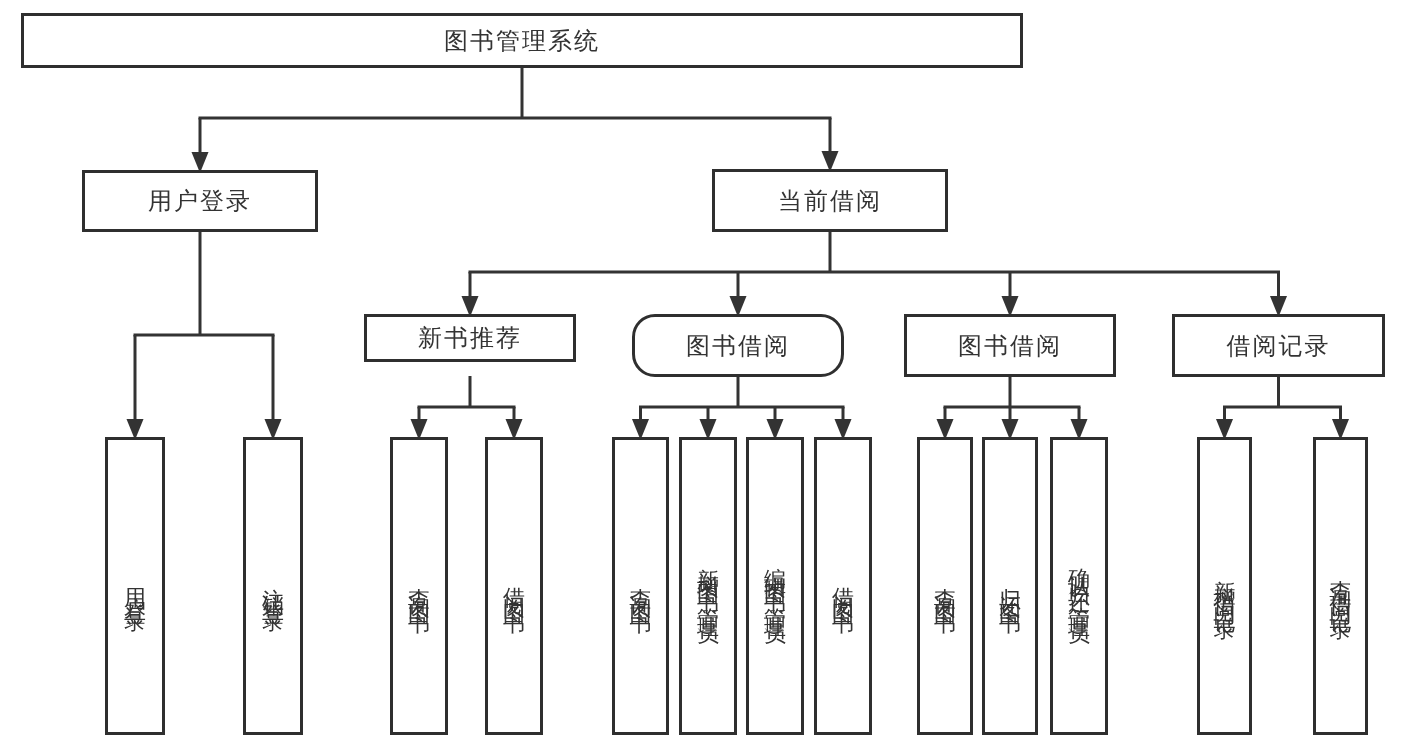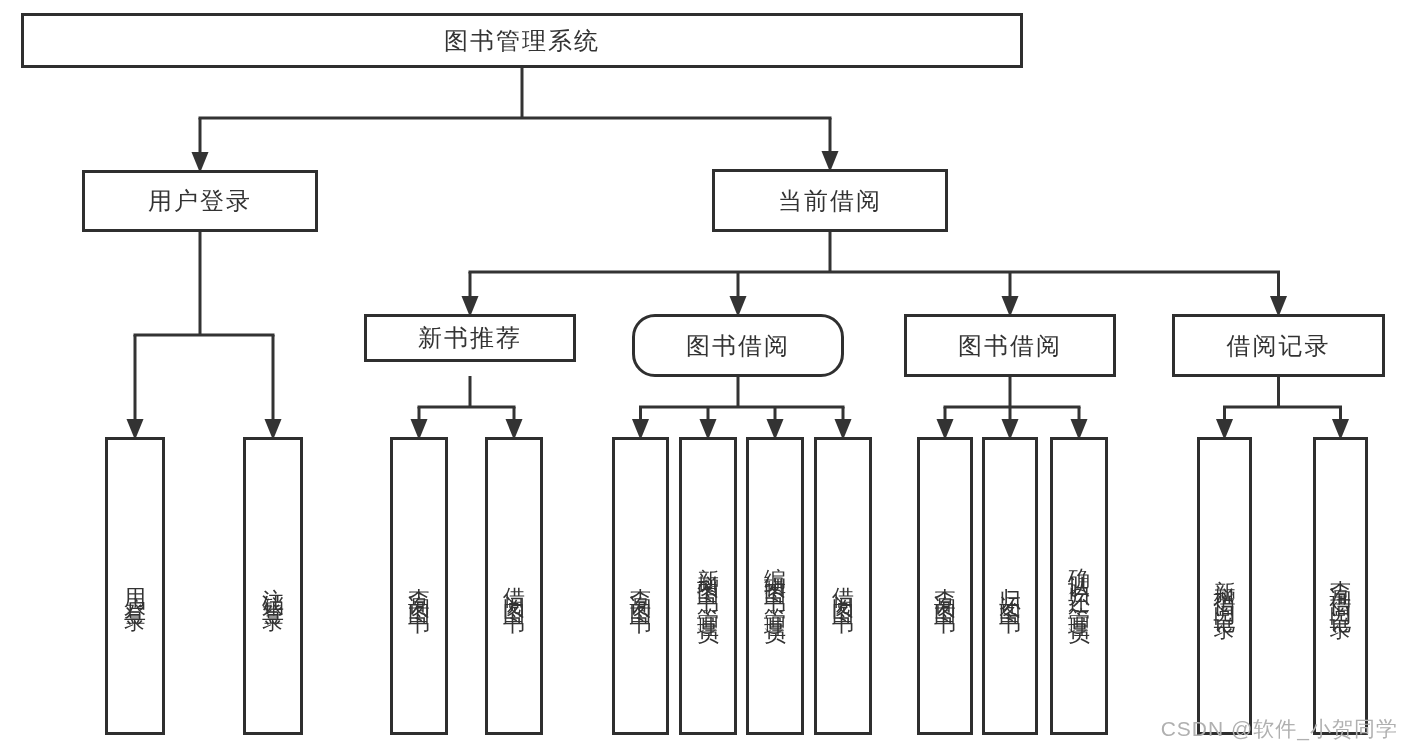--- a/index.html
+++ b/index.html
@@ -122,14 +122,13 @@
       <div class="node vertical" style="left: 612px; top: 437px; width: 57px; height: 298px;">查询图书</div>
       <div class="node vertical" style="left: 679px; top: 437px; width: 58px; height: 298px;">新增图书（管理员）</div>
       <div class="node vertical" style="left: 746px; top: 437px; width: 58px; height: 298px;">编辑图书（管理员）</div>
       <div class="node vertical" style="left: 814px; top: 437px; width: 58px; height: 298px;">借阅图书</div>
       <div class="node vertical" style="left: 917px; top: 437px; width: 56px; height: 298px;">查询图书</div>
       <div class="node vertical" style="left: 982px; top: 437px; width: 56px; height: 298px;">归还图书</div>
       <div class="node vertical" style="left: 1050px; top: 437px; width: 58px; height: 298px;">确认归还（管理员）</div>
       <div class="node vertical" style="left: 1197px; top: 437px; width: 55px; height: 298px;">新增借阅记录</div>
       <div class="node vertical" style="left: 1313px; top: 437px; width: 55px; height: 298px;">查询借阅记录</div>
     </div>
-  <div id="watermark">CSDN @软件_小贺同学</div>
 </div>
 
 </body></html>

